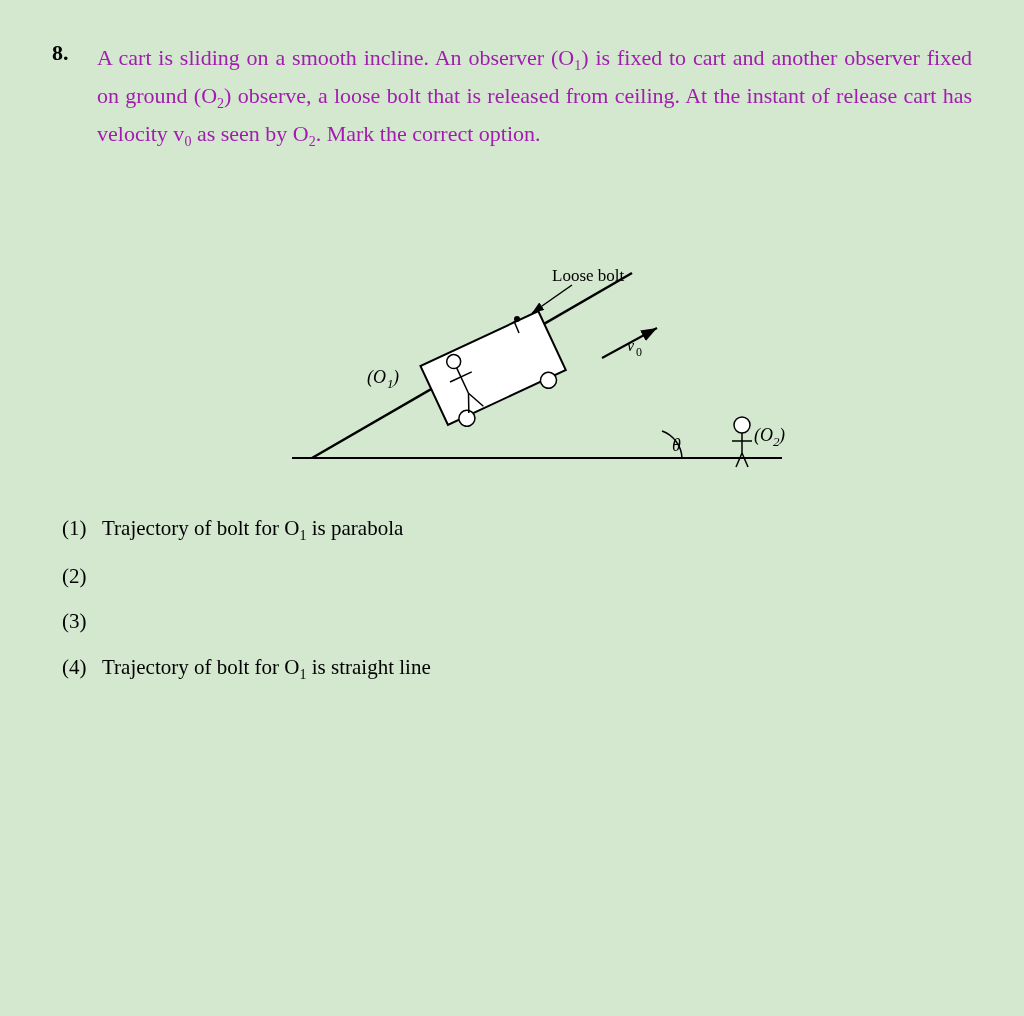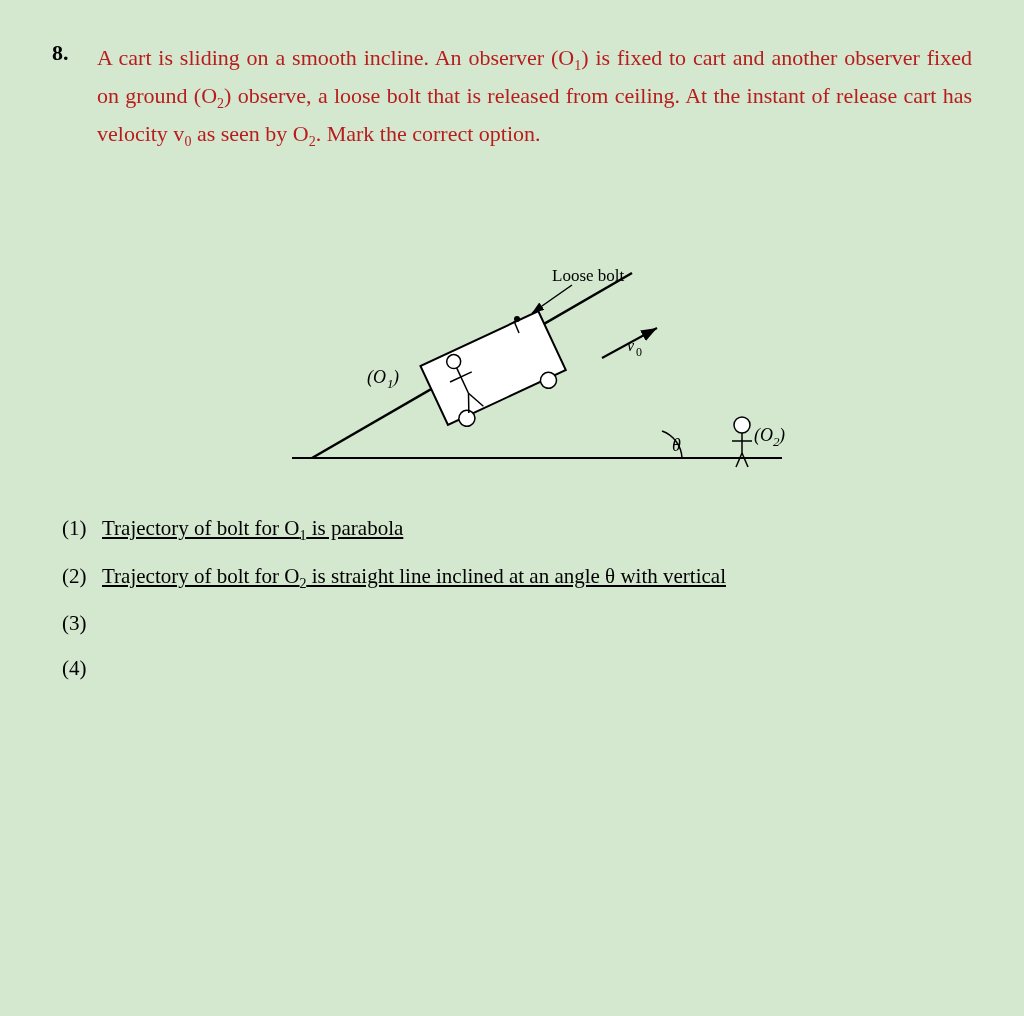--- a/index.html
+++ b/index.html
@@ -26,21 +26,21 @@
     }
     .question-number {
       font-size: 22px;
       font-weight: bold;
       min-width: 35px;
       color: #000;
     }
     .question-text {
       font-size: 22px;
       line-height: 1.6;
-      color: #b91c1c;
+      color: #a21caf;
       text-align: justify;
     }
     .diagram-container {
       width: 100%;
       display: flex;
       justify-content: center;
       margin: 10px 0 20px 0;
     }
     .options-block {
       padding-left: 10px;
@@ -53,21 +53,20 @@
       line-height: 1.5;
       color: #000;
       align-items: flex-start;
     }
     .option-number {
       min-width: 30px;
       font-weight: normal;
     }
     .option-text {
       text-align: justify;
-      text-decoration: underline;
     }
     sub {
       font-size: 14px;
     }
     svg text {
       font-family: 'Times New Roman', Times, serif;
     }
   </style>
 </head>
 <body>
@@ -148,24 +147,24 @@
 
   <div class="options-block">
     <div class="option-item">
       <span class="option-number">(1)</span>
       <span class="option-text">
         Trajectory of bolt for O<sub>1</sub> is parabola
       </span>
     </div>
     <div class="option-item">
       <span class="option-number">(2)</span>
-      <span class="option-text">
-        Trajectory of bolt for O<sub>2</sub> is straight line inclined at an angle θ with vertical
-      </span>
     </div>
     <div class="option-item">
       <span class="option-number">(3)</span>
     </div>
     <div class="option-item">
       <span class="option-number">(4)</span>
+      <span class="option-text">
+        Trajectory of bolt for O<sub>1</sub> is straight line
+      </span>
     </div>
   </div>
 </div>
 
 </body></html>

